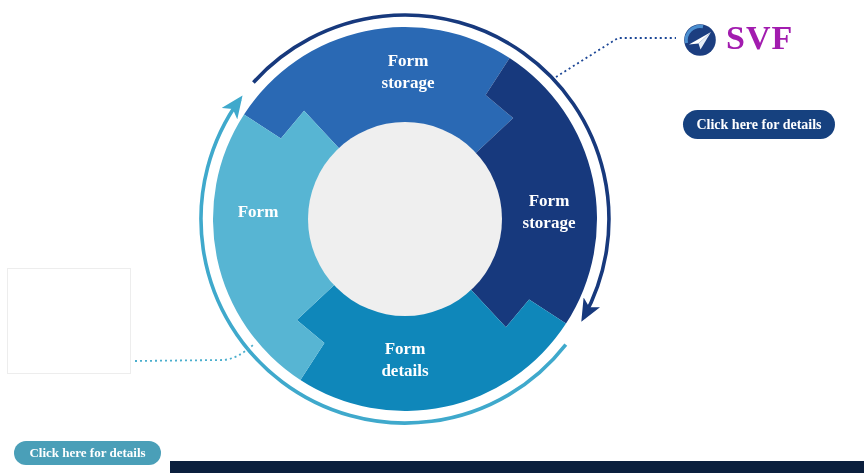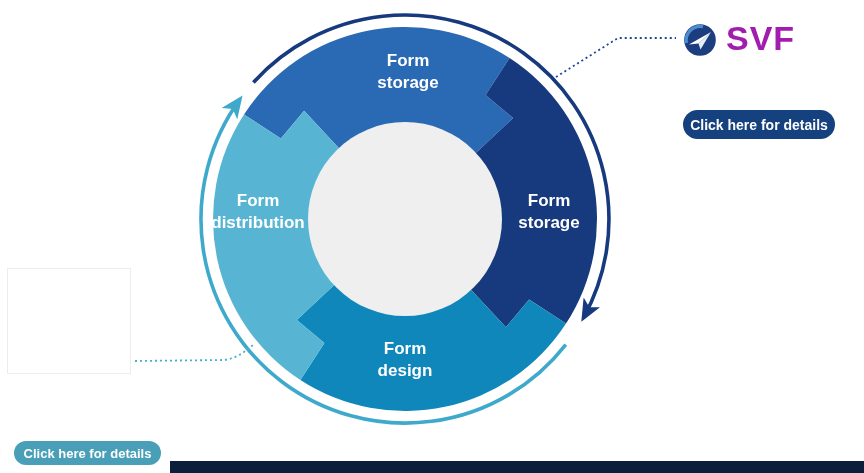--- a/index.html
+++ b/index.html
@@ -1,17 +1,17 @@
 <!DOCTYPE html>
 <html><head>
 <meta charset="utf-8">
 <style>
   html,body{margin:0;padding:0;background:#fff;}
   .stage{position:relative;width:864px;height:473px;background:#fff;overflow:hidden;
-         font-family:Liberation Sans, sans-serif;}
+         font-family:Liberation Serif, serif;}
   .diagram-svg{position:absolute;left:0;top:0;}
   .seg-label{position:absolute;transform:translate(-50%,-50%);color:#fff;font-weight:700;
              font-size:17px;line-height:1.32;text-align:center;white-space:nowrap;}
   .seg-label span{display:block;}
   .pill{position:absolute;color:#fff;font-weight:700;display:flex;align-items:center;
         justify-content:center;cursor:pointer;white-space:nowrap;text-align:right;}
   .pill-svf{left:683px;top:110px;width:152px;height:29px;border-radius:15px;
             background:#16417f;font-size:14px;}
   .pill-mol{left:14px;top:441px;width:147px;height:24px;border-radius:12px;
             background:#4a9fb8;font-size:13px;}
@@ -89,25 +89,24 @@
   <div class="seg-label" style="left:408px;top:72px">
     <span>Form</span>
     <span>storage</span>
   </div>
   <div class="seg-label" style="left:549px;top:212px">
     <span>Form</span>
     <span>storage</span>
   </div>
   <div class="seg-label" style="left:405px;top:360px">
     <span>Form</span>
-    <span>design</span>
+    <span>details</span>
   </div>
   <div class="seg-label" style="left:258px;top:212px">
     <span>Form</span>
-    <span>distribution</span>
   </div>
 
   <div class="svf-wrap">
     <span style="width:38px;height:36px;display:inline-block"></span>
     <span class="svf-text">SVF</span>
   </div>
 
   <div class="pill pill-svf">Click here for details</div>
   <div class="pill pill-mol">Click here for details</div>
 

